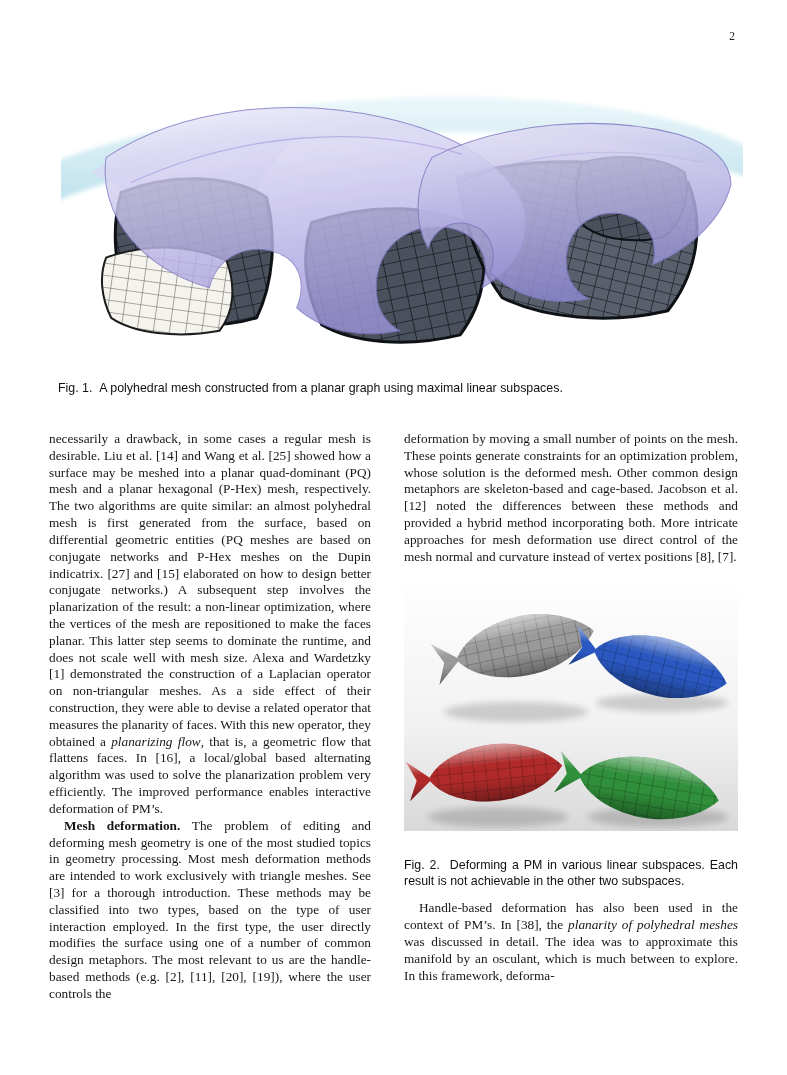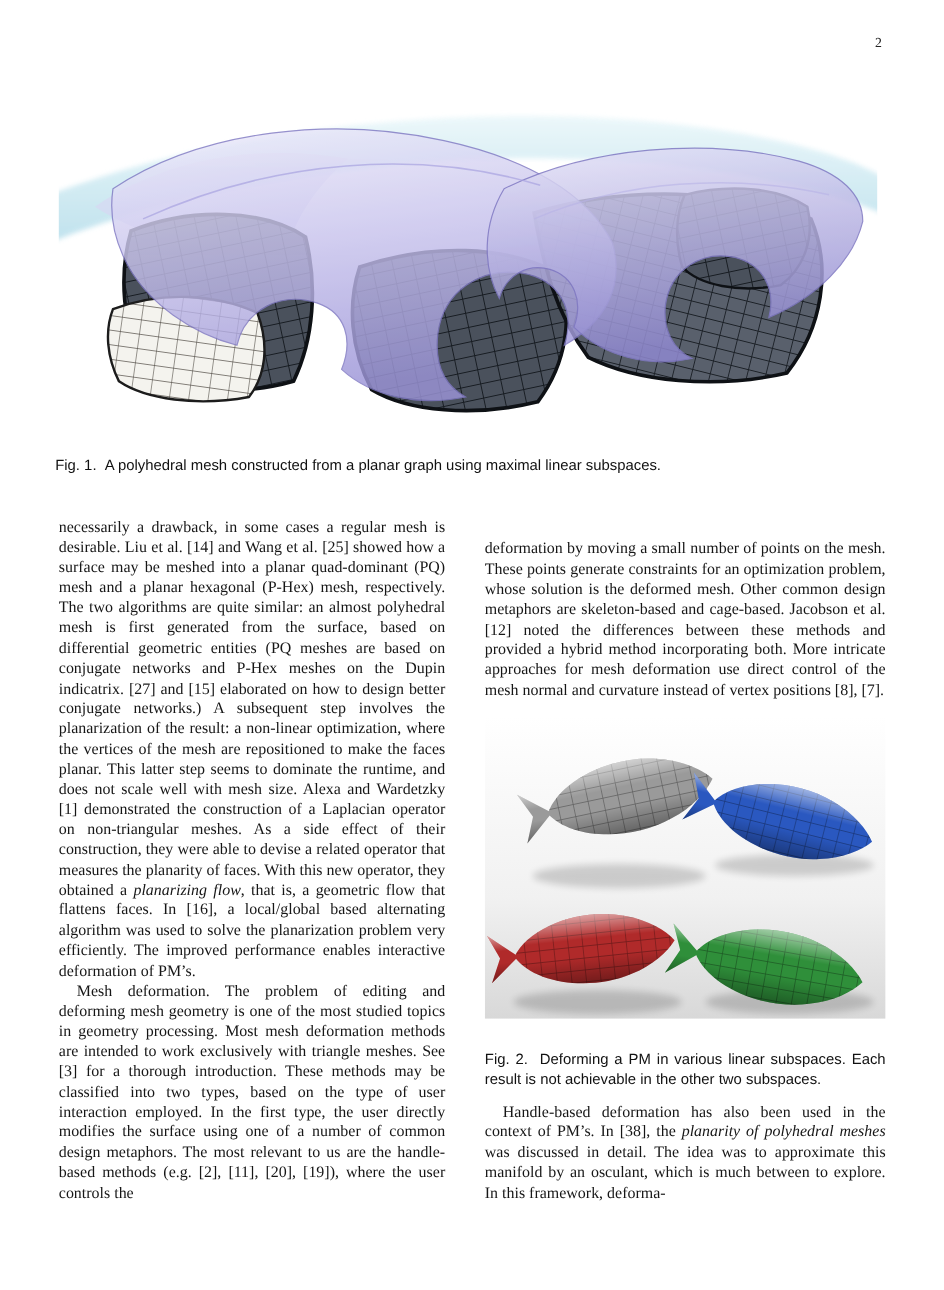--- a/index.html
+++ b/index.html
@@ -6,38 +6,38 @@
   html,body { background:#ffffff; }
   .page {
     position:relative; width:787px; height:1075px; margin:0 auto;
     background:#ffffff; overflow:hidden;
     font-family:"Liberation Serif", serif; color:#161616;
   }
   .page-number {
     position:absolute; top:30px; right:52px;
     font-size:11.5px; color:#222;
   }
-  .figure1 { position:absolute; top:62px; left:46px; width:688px; }
+  .figure1 { position:absolute; top:62px; left:58px; width:688px; }
   .fig1-svg { display:block; margin:0 auto; }
   .fig-caption {
     font-family:"Liberation Sans", sans-serif;
     font-size:12.4px; line-height:1.32; color:#111;
   }
   .fig1-caption { margin-top:9px; text-align:left; }
   .columns {
     position:absolute; top:431px; left:49px; width:689px;
-    display:flex; gap:33px;align-items:flex-end;
+    display:flex; gap:33px;
   }
   .col {
     width:334px; font-size:13.3px; line-height:1.265;
     text-align:justify; hyphens:auto; -webkit-hyphens:auto;
   }
   .para { margin:0; text-indent:15px; }
   .para.noindent { text-indent:0; }
-  .bold { font-weight:normal; }
+  .bold { font-weight:bold; }
   .italic { font-style:italic; }
   .figure2 { margin:13px 0 11px 0; }
   .fig2-svg { display:block; }
   .fig2-caption { margin-top:26px; text-align:justify; }
 </style>
 </head>
 <body>
 
 <div class="page">
 

